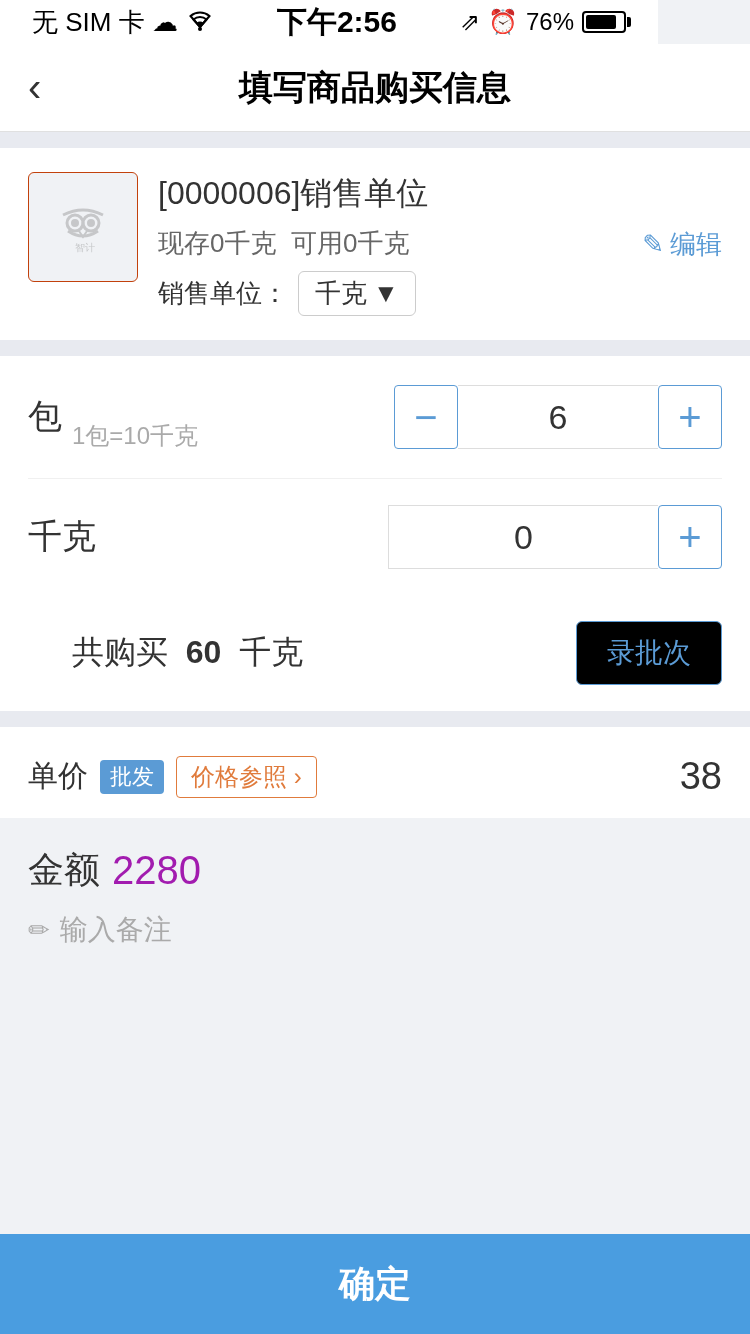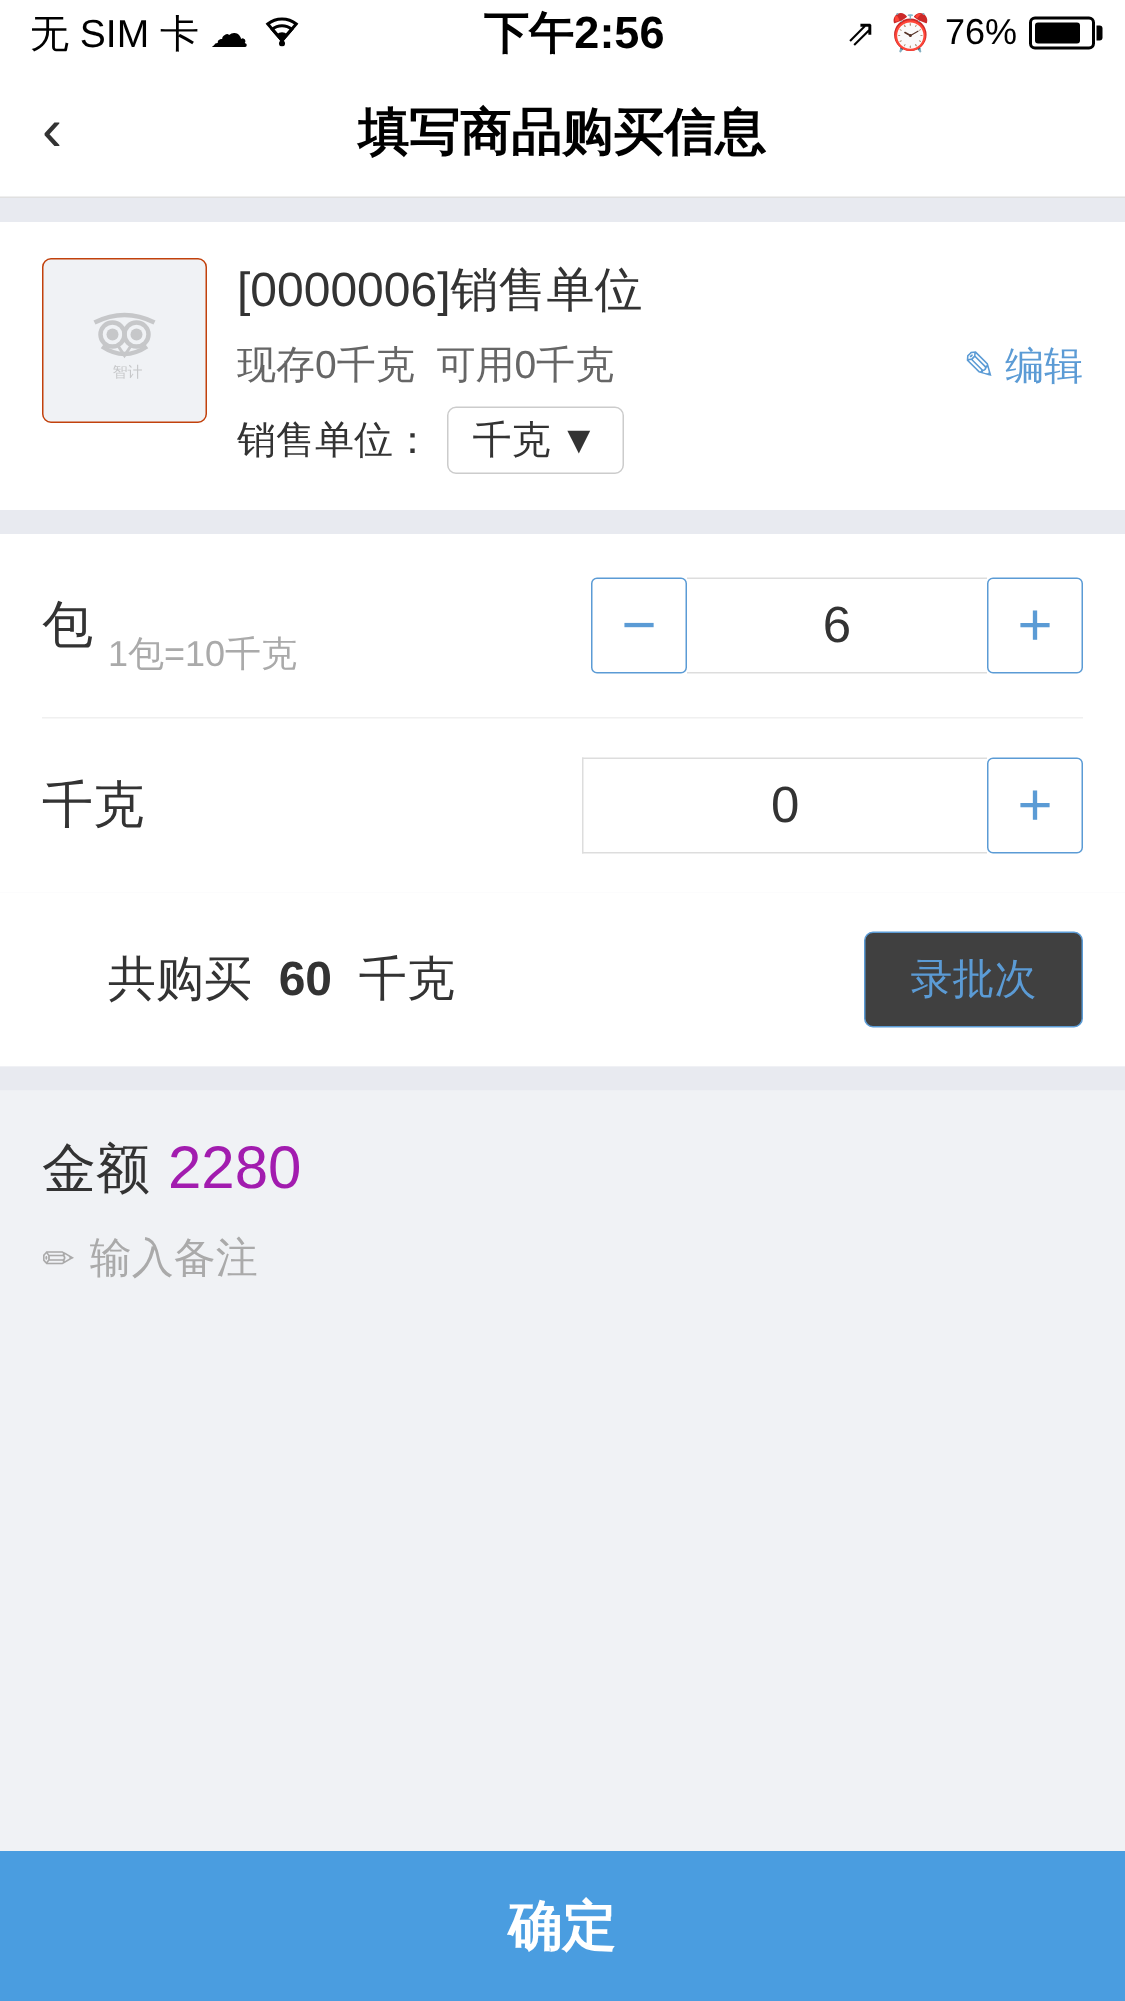--- a/index.html
+++ b/index.html
@@ -7,27 +7,27 @@
     body {
       width: 750px;
       min-height: 1334px;
       font-family: -apple-system, "PingFang SC", "Helvetica Neue", Arial, sans-serif;
       background: #f0f2f5;
       overflow-x: hidden;
     }
 
     
     .status-bar {
-      width: 750px;
+      width: 658px;
       height: 44px;
       background: #fff;
       display: flex;
       align-items: center;
       justify-content: space-between;
-      padding: 0 20px;
+      padding: 0 32px;
       font-size: 28px;
     }
     .status-left {
       display: flex;
       align-items: center;
       gap: 8px;
       font-size: 26px;
       color: #000;
     }
     .status-center {
@@ -253,21 +253,21 @@
       color: #333;
       margin-left: 44px;
     }
     .total-text span {
       color: #333;
       font-weight: 500;
     }
     .batch-btn {
       border: 1px solid #5b9bd5;
       color: #5b9bd5;
-      background: #404040;
+      background: #000000;
       border-radius: 6px;
       padding: 12px 30px;
       font-size: 28px;
       cursor: pointer;
       text-align: right;
     }
 
     
     .price-section {
       background: #fff;
@@ -480,20 +480,30 @@
     <div class="total-text">
       <span>共购买</span>
       &nbsp;<strong>60</strong>&nbsp;
       <span>千克</span>
     </div>
     <button class="batch-btn">录批次</button>
   </div>
 
   <div class="divider"></div>
 
+  <div class="price-section">
+    <div class="price-row">
+      <div class="price-label">
+        <span>单价</span>
+        <span class="badge-pifa">批发</span>
+        <button class="price-ref-btn">价格参照 ›</button>
+      </div>
+      <div class="price-value">38</div>
+    </div>
+  </div>
 
   <div class="amount-section">
     <div class="amount-row">
       <span>金额</span>
       <span class="amount-value">2280</span>
     </div>
     <div class="remark-row">
       <span class="pencil-icon">✏</span>
       <span>输入备注</span>
     </div>

